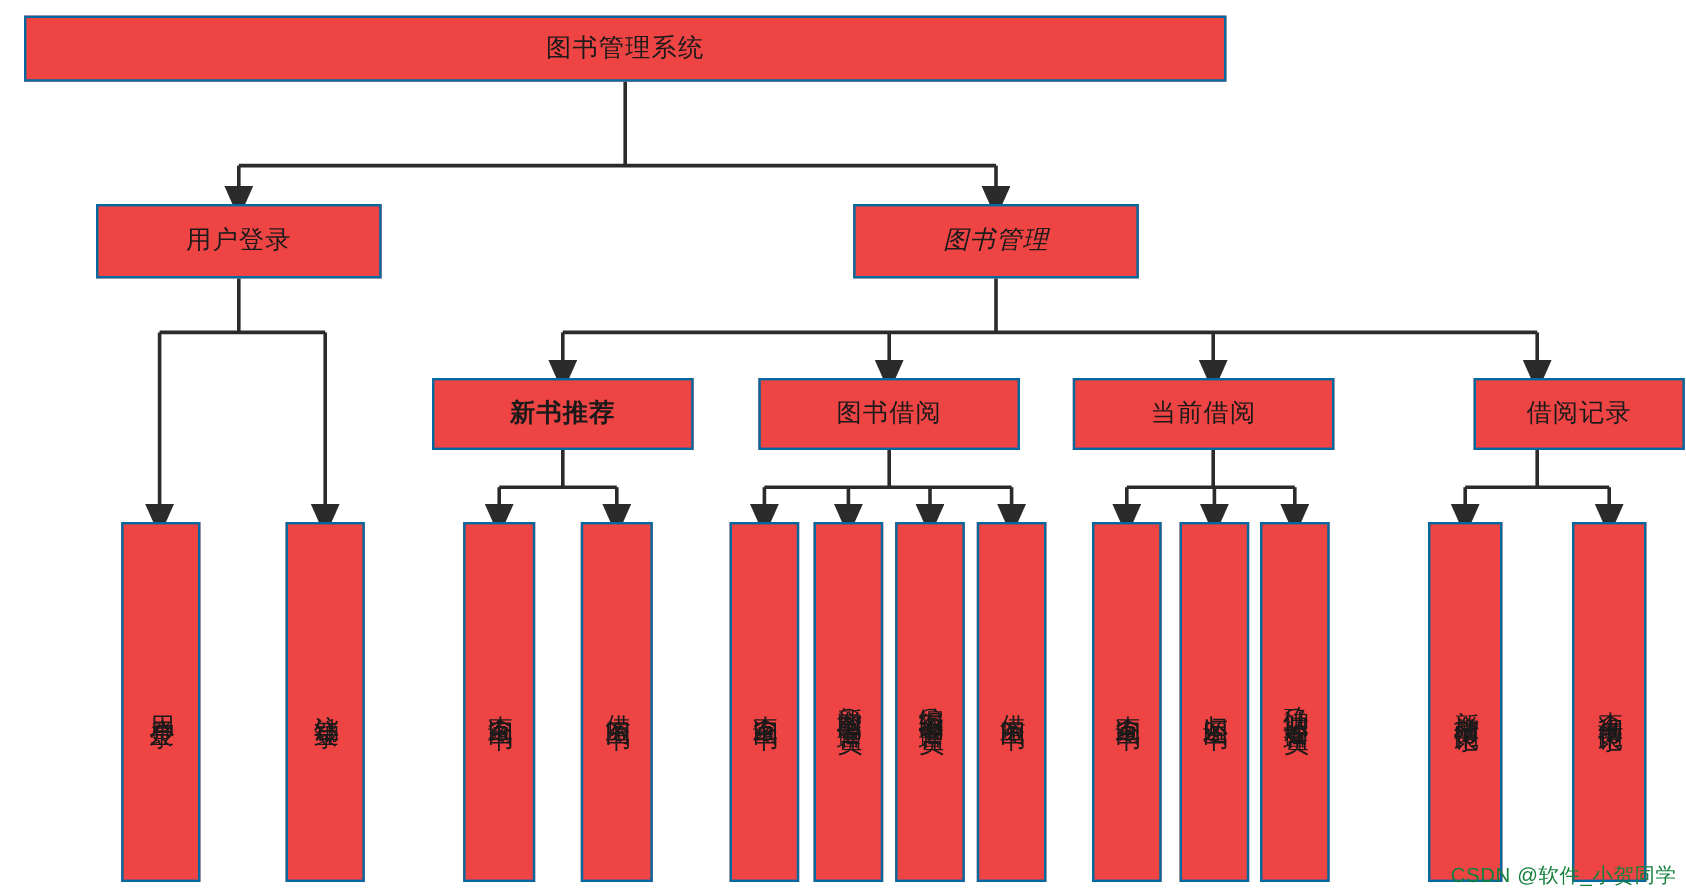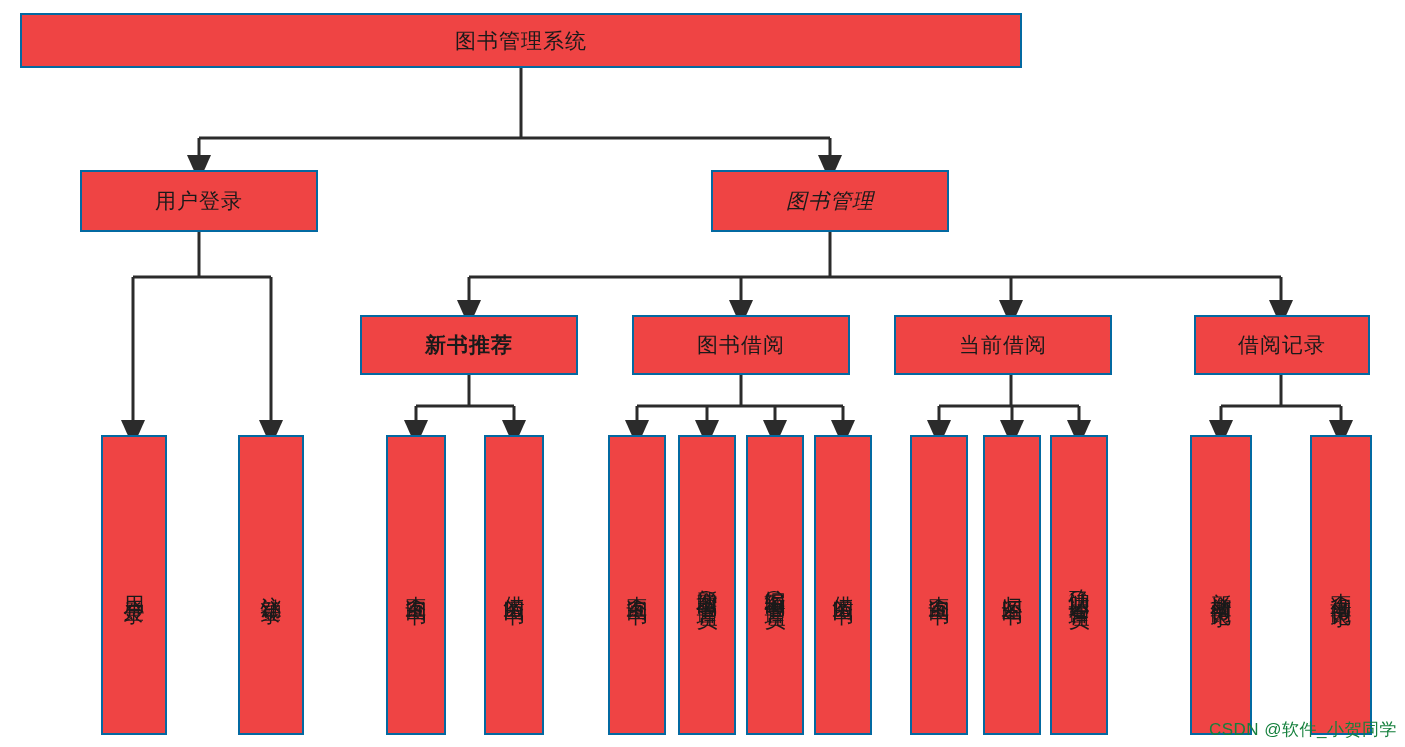--- a/index.html
+++ b/index.html
@@ -136,21 +136,21 @@
 
   <div class="node-box horizontal" id="node-l3-0" style="left: 360px; top: 315px; width: 218px; height: 60px; font-weight: bold;">
     <span class="node-label">新书推荐</span>
   </div>
   <div class="node-box horizontal" id="node-l3-1" style="left: 632px; top: 315px; width: 218px; height: 60px;">
     <span class="node-label">图书借阅</span>
   </div>
   <div class="node-box horizontal" id="node-l3-2" style="left: 878px; top: 315px; width: 218px; height: 60px; margin-left: 16px;">
     <span class="node-label">当前借阅</span>
   </div>
-  <div class="node-box horizontal" id="node-l3-3" style="left: 1194px; top: 315px; width: 176px; height: 60px;">
+  <div class="node-box horizontal" id="node-l3-3" style="left: 1228px; top: 315px; width: 176px; height: 60px;">
     <span class="node-label">借阅记录</span>
   </div>
 
   <div class="node-box vertical" id="node-leaf-0" style="left: 101px; top: 435px; width: 66px; height: 300px;">
     <span class="node-label">用户登录</span>
   </div>
   <div class="node-box vertical" id="node-leaf-1" style="left: 238px; top: 435px; width: 66px; height: 300px;">
     <span class="node-label">注销登录</span>
   </div>
   <div class="node-box vertical" id="node-leaf-2" style="left: 386px; top: 435px; width: 60px; height: 300px;">

